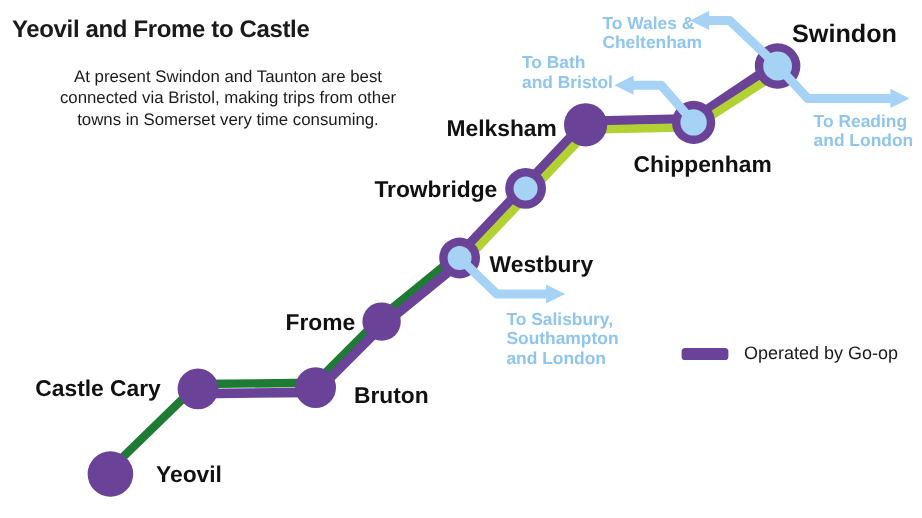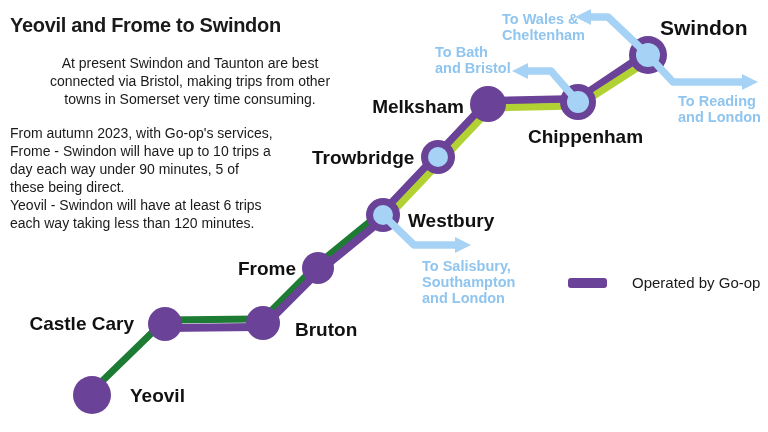--- a/index.html
+++ b/index.html
@@ -24,22 +24,22 @@
   #para-1{top:124px;}
   .station-label{
     font-family:"Liberation Sans", sans-serif;
     font-weight:bold;fill:#111111;
   }
   .branch-label{
     font-family:"Liberation Sans", sans-serif;
     font-weight:bold;font-size:14.5px;
   }
   .legend{
-    position:absolute;left:568px;top:274px;
-    display:flex;align-items:center;gap:25px;
+    position:absolute;left:568px;top:286px;
+    display:flex;align-items:center;gap:13px;
   }
   .legend-swatch{
     display:inline-block;width:39px;height:10px;border-radius:3px;
   }
   .legend-label{font-size:15px;color:#1a1a1a;}
 </style>
 </head>
 <body>
 
 <div class="canvas">
@@ -83,30 +83,24 @@
       <text x="408" y="227" text-anchor="start" class="station-label" font-size="19" fill="#111111">Westbury</text>
       <circle cx="438" cy="157" r="10" fill="#a6d3f5"></circle>
       <text x="312" y="164" text-anchor="start" class="station-label" font-size="19" fill="#111111">Trowbridge</text>
       <text x="464" y="113" text-anchor="end" class="station-label" font-size="19" fill="#111111">Melksham</text>
       <circle cx="578" cy="102" r="11" fill="#a6d3f5"></circle>
       <text x="528" y="143" text-anchor="start" class="station-label" font-size="19" fill="#111111">Chippenham</text>
       <circle cx="648" cy="55" r="12" fill="#a6d3f5"></circle>
       <text x="660" y="35" text-anchor="start" class="station-label" font-size="21" fill="#111111">Swindon</text>
     </svg>
 
-  <h1 class="page-title">Yeovil and Frome to Swindon</h1>
+  <h1 class="page-title">Yeovil and Frome to Castle</h1>
 
   <p class="body-text" id="para-0">At present Swindon and Taunton are best
 connected via Bristol, making trips from other
 towns in Somerset very time consuming.</p>
-  <p class="body-text" id="para-1">From autumn 2023, with Go-op's services,
-Frome - Swindon will have up to 10 trips a
-day each way under 90 minutes, 5 of
-these being direct.
-Yeovil - Swindon will have at least 6 trips
-each way taking less than 120 minutes.</p>
 
   <div class="legend">
     <span class="legend-swatch" style="background: rgb(106, 66, 151);"></span>
     <span class="legend-label">Operated by Go-op</span>
   </div>
 
 </div>
 
 </body></html>

